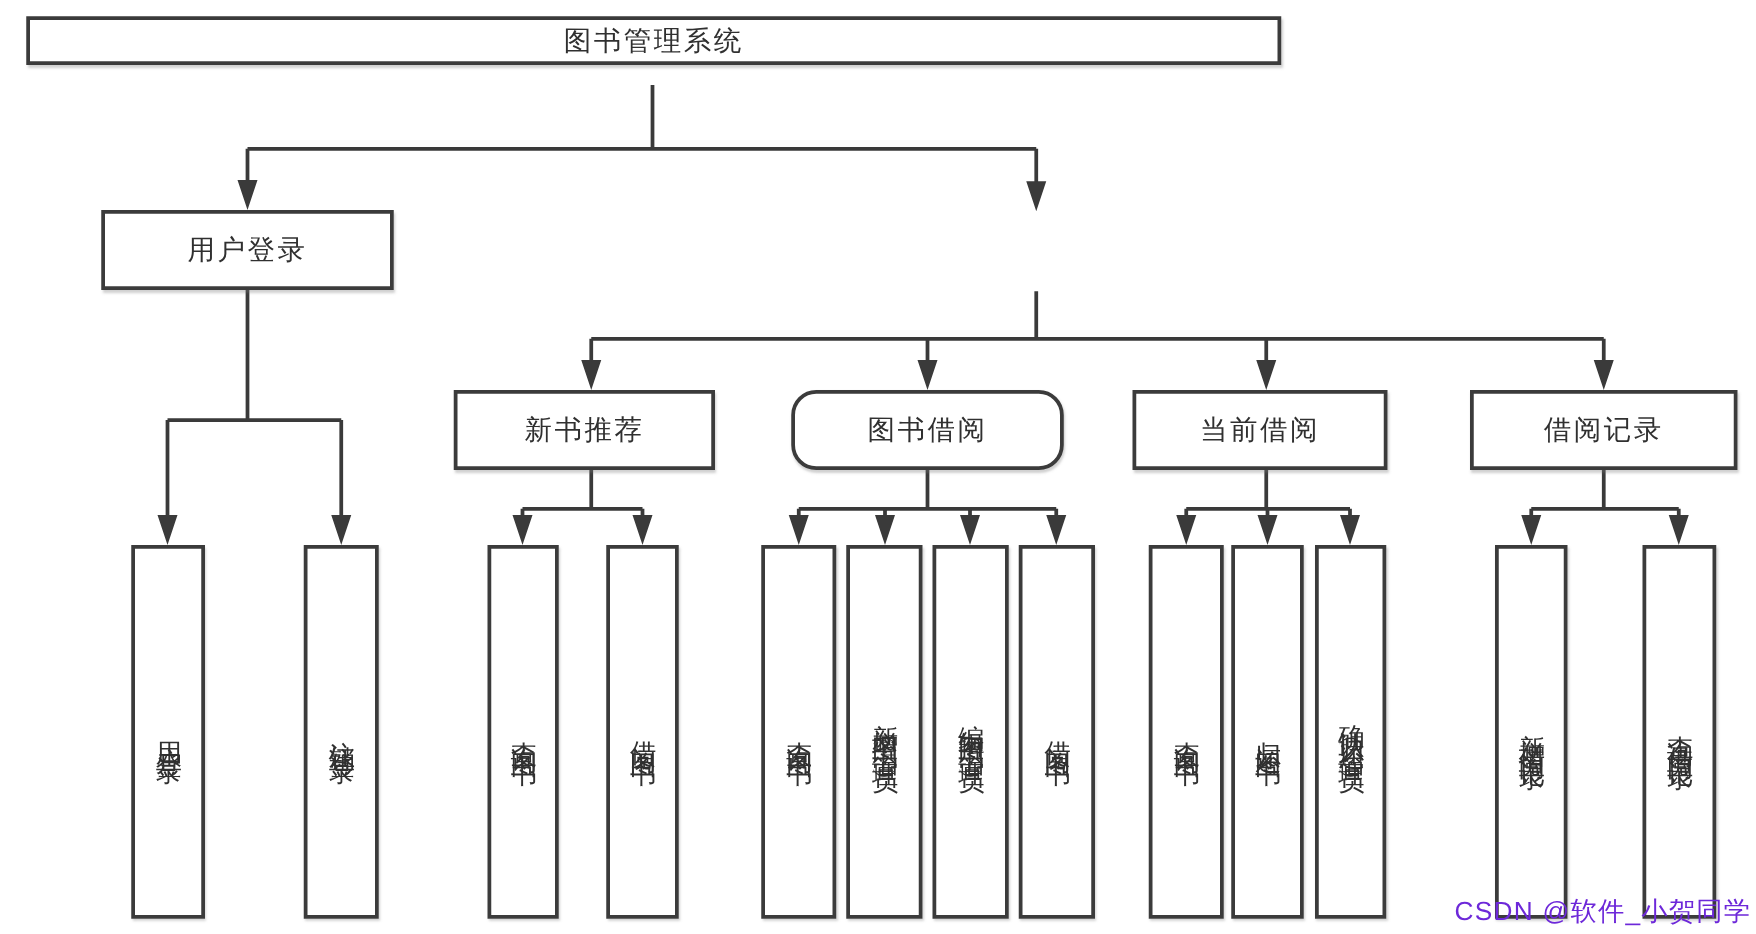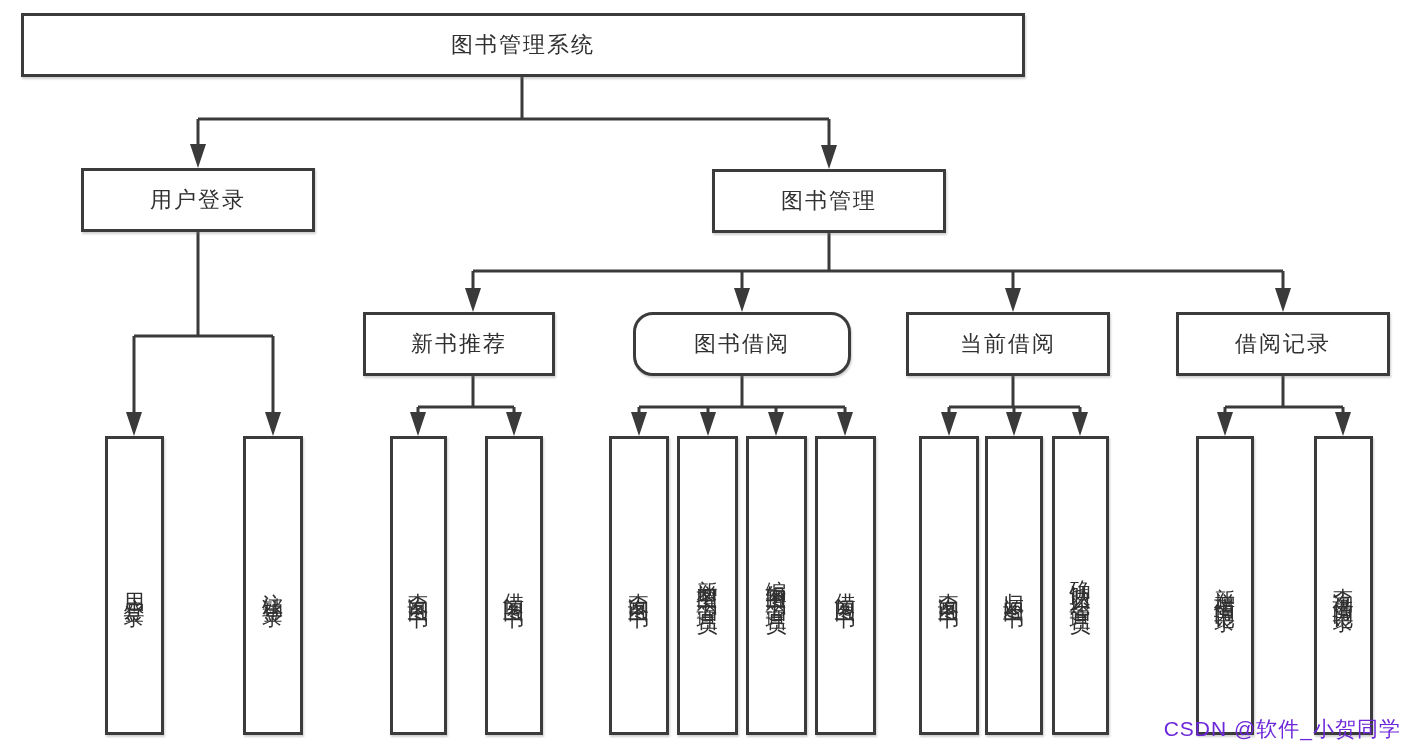--- a/index.html
+++ b/index.html
@@ -57,32 +57,29 @@
              M1005 288 L1021 288 L1013 312 Z  M1275 288 L1291 288 L1283 312 Z
              M126 412 L142 412 L134 436 Z  M265 412 L281 412 L273 436 Z
              M410 412 L426 412 L418 436 Z  M506 412 L522 412 L514 436 Z
              M631 412 L647 412 L639 436 Z  M700 412 L716 412 L708 436 Z
              M768 412 L784 412 L776 436 Z  M837 412 L853 412 L845 436 Z
              M941 412 L957 412 L949 436 Z  M1006 412 L1022 412 L1014 436 Z
              M1072 412 L1088 412 L1080 436 Z  M1217 412 L1233 412 L1225 436 Z
              M1335 412 L1351 412 L1343 436 Z"></path>
   </svg>
 
-  <div class="box h-box" style="left:21px; top:13px; width:1004px; height:64px;">
+  <div class="box h-box" style="left:21px; top:13px; width:1004px; height:39px;">
     <span>图书管理系统</span>
   </div>
 
   <div class="box h-box lvl2" style="left:81px; width:234px;">
     <span>用户登录</span>
   </div>
-  <div class="box h-box lvl2" style="left:712px; width:234px; top:169px;">
-    <span>图书管理</span>
-  </div>
 
-  <div class="box h-box lvl3" style="left:363px; width:192px;">
+  <div class="box h-box lvl3" style="left:363px; width:209px;">
     <span>新书推荐</span>
   </div>
   <div class="box h-box lvl3" style="left:633px; width:218px;border-radius:20px;">
     <span>图书借阅</span>
   </div>
   <div class="box h-box lvl3" style="left:906px; width:204px;">
     <span>当前借阅</span>
   </div>
   <div class="box h-box lvl3" style="left:1176px; width:214px;">
     <span>借阅记录</span>

